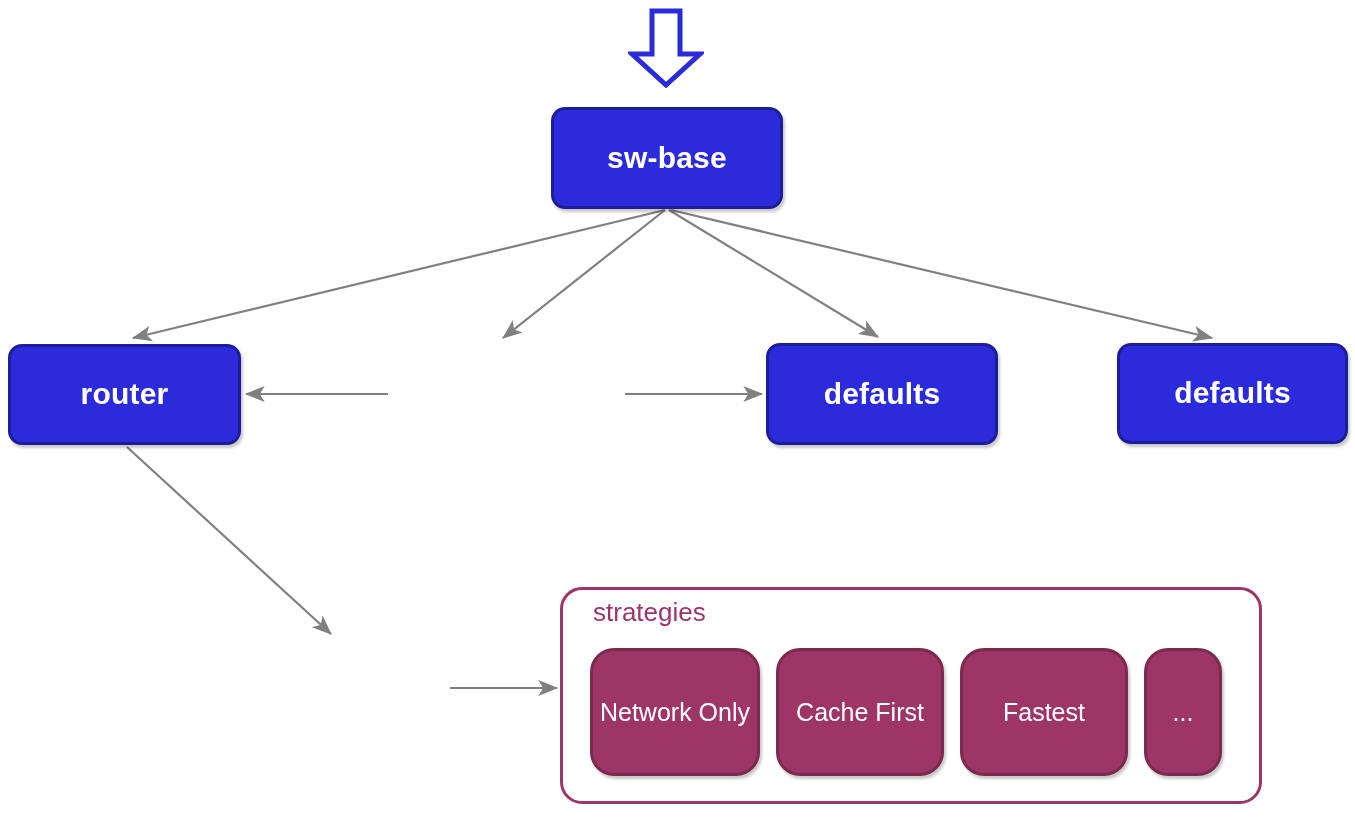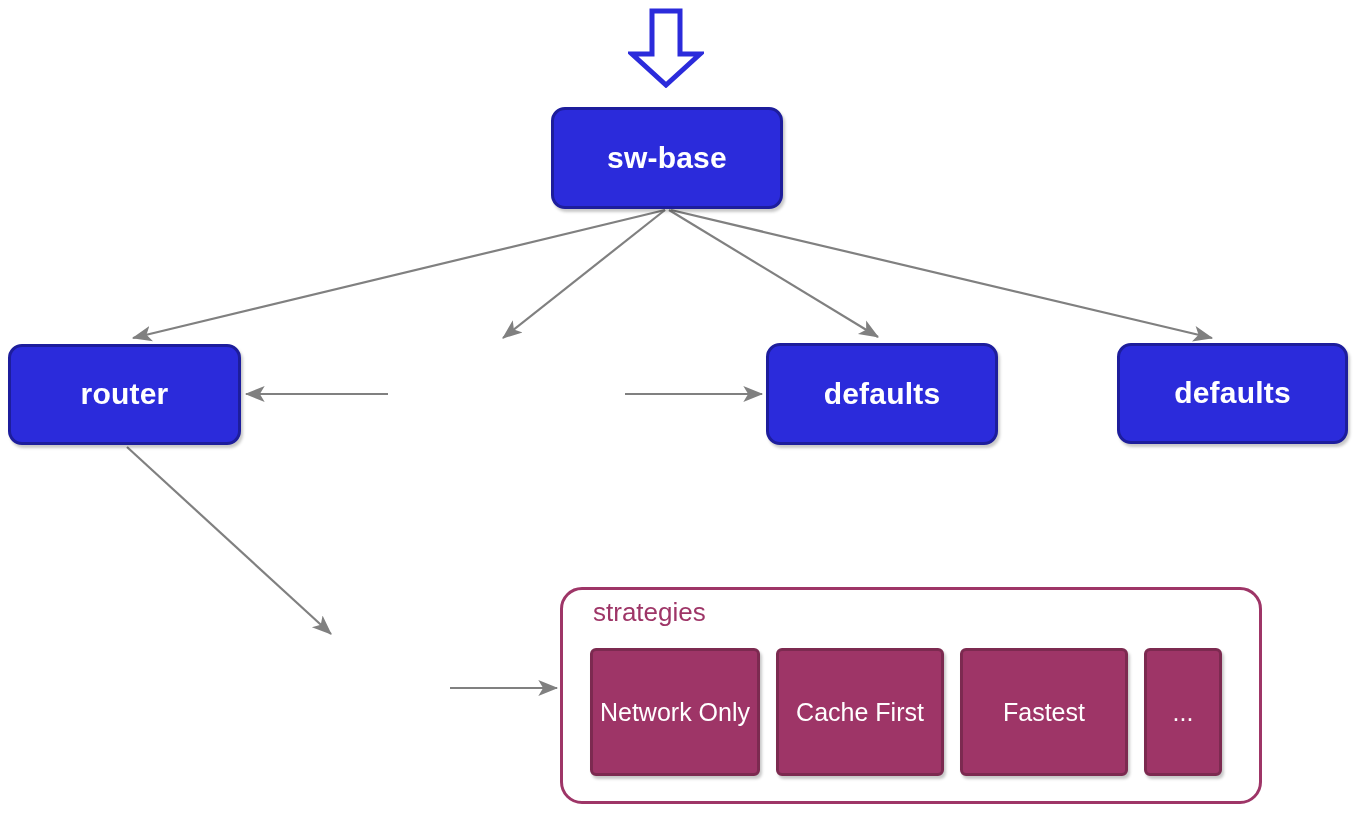--- a/index.html
+++ b/index.html
@@ -79,21 +79,21 @@
     top: 58px;
     display: flex;
     align-items: flex-start;
     gap: 16px;
   }
   .strategy-chip {
     box-sizing: border-box;
     height: 128px;
     background: #9e3567;
     border: 3px solid #7c2a50;
-    border-radius: 6px;
+    border-radius: 24px;
     color: #ffffff;
     display: flex;
     align-items: center;
     justify-content: center;
     text-align: center;
     font-size: 25px;
     line-height: 1.28;
     padding: 0 6px;
     box-shadow: 2px 3px 3px rgba(0,0,0,0.22);
   }

